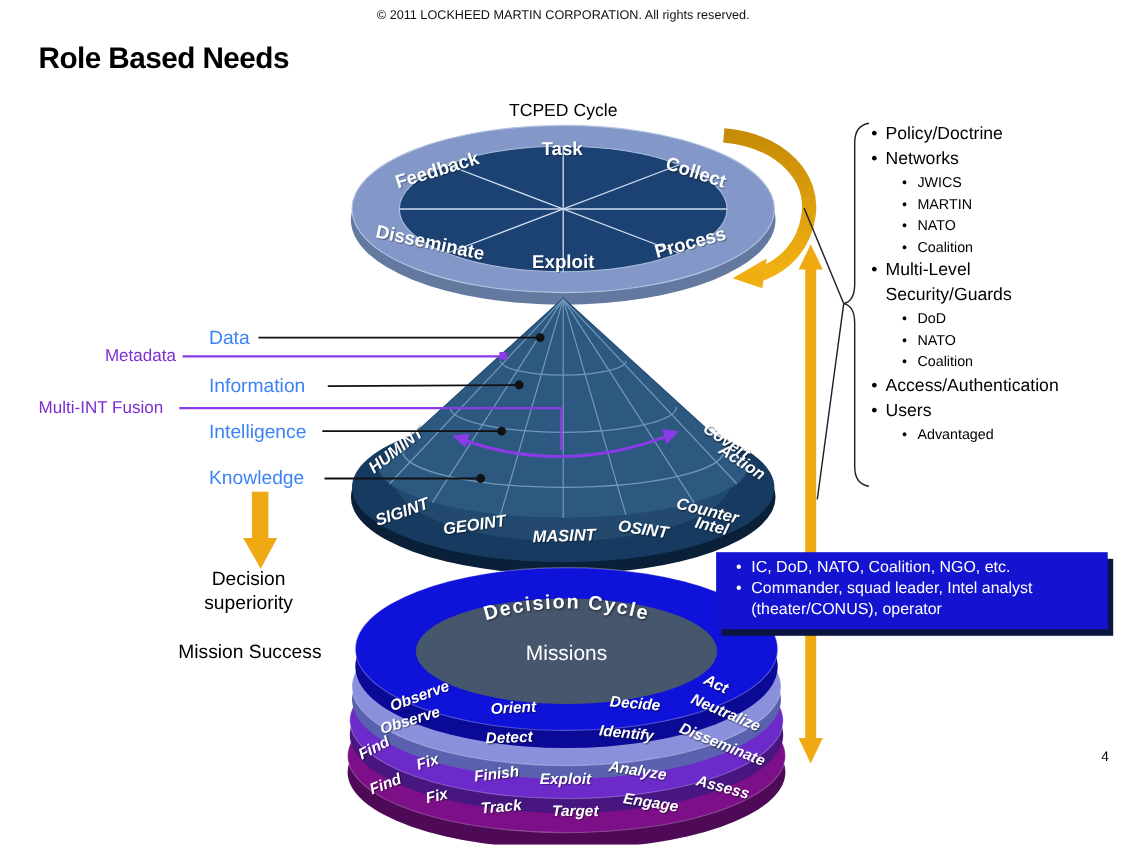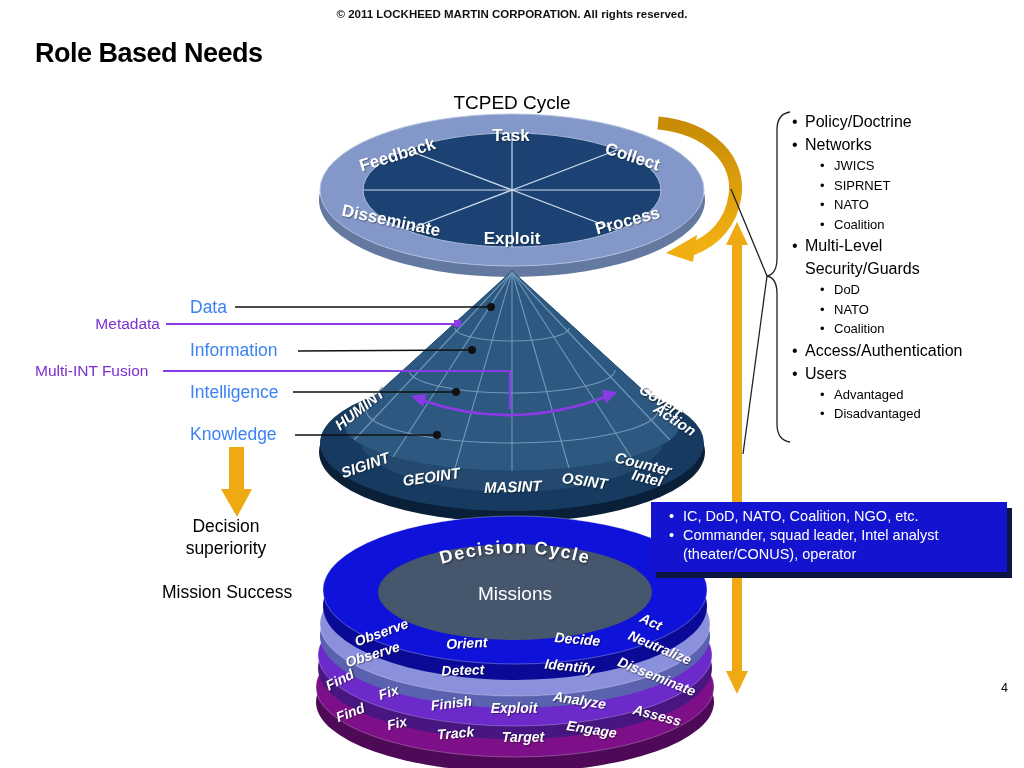--- a/index.html
+++ b/index.html
@@ -1,21 +1,21 @@
 <!DOCTYPE html>
 <html><head>
 <meta charset="utf-8">
 <style>
   html,body{margin:0;padding:0;background:#fff;}
   .slide{position:relative;width:1024px;height:768px;background:#fff;overflow:hidden;
          font-family:"Liberation Sans",sans-serif;color:#000;}
   .abs{position:absolute;}
-  .copyright{top:8px;left:0;width:1024px;text-align:center;font-size:11.5px;font-weight:bold;color:#111;}
+  .copyright{top:8px;left:0;width:1024px;text-align:center;font-size:11.5px;font-weight:normal;color:#111;}
   .title{left:35px;top:38px;font-size:27px;font-weight:bold;letter-spacing:-0.5px;}
-  .tcped-title{left:412px;top:92px;width:200px;text-align:center;font-size:19px;}
+  .tcped-title{left:412px;top:92px;width:200px;text-align:center;font-size:16px;}
   .page-num{left:978px;top:681px;width:30px;text-align:right;font-size:12.5px;}
 
   
   .lvl{font-size:17.5px;color:#3b82f6;}
   .plabel{font-size:15.5px;color:#7B2FD0;}
   .meta{left:40px;top:315px;width:120px;text-align:right;}
   .fusion{left:35px;top:362px;}
 
   
   .dsup{left:160px;top:515px;width:132px;text-align:center;font-size:17.5px;line-height:22px;}
@@ -197,31 +197,30 @@
   <div class="abs lvl" style="left:190px;top:340px;">Information</div>
   <div class="abs lvl" style="left:190px;top:382px;">Intelligence</div>
   <div class="abs lvl" style="left:190px;top:424px;">Knowledge</div>
   <div class="abs plabel meta">Metadata</div>
   <div class="abs plabel fusion">Multi-INT Fusion</div>
 
   <div class="abs needs">
     <div class="l1">Policy/Doctrine</div>
     <div class="l1">Networks</div>
     <div class="l2">JWICS</div>
-    <div class="l2">SIPRNET</div>
+    <div class="l2">MARTIN</div>
     <div class="l2">NATO</div>
     <div class="l2">Coalition</div>
     <div class="l1">Multi-Level Security/Guards</div>
     <div class="l2">DoD</div>
     <div class="l2">NATO</div>
     <div class="l2">Coalition</div>
     <div class="l1">Access/Authentication</div>
     <div class="l1">Users</div>
     <div class="l2">Advantaged</div>
-    <div class="l2">Disadvantaged</div>
   </div>
 
   <div class="abs dsup">Decision superiority</div>
   <div class="abs msuc">Mission Success</div>
 
   <div class="abs roles">
     <div class="rli">IC, DoD, NATO, Coalition, NGO, etc.</div>
     <div class="rli">Commander, squad leader, Intel analyst (theater/CONUS), operator</div>
   </div>
 

